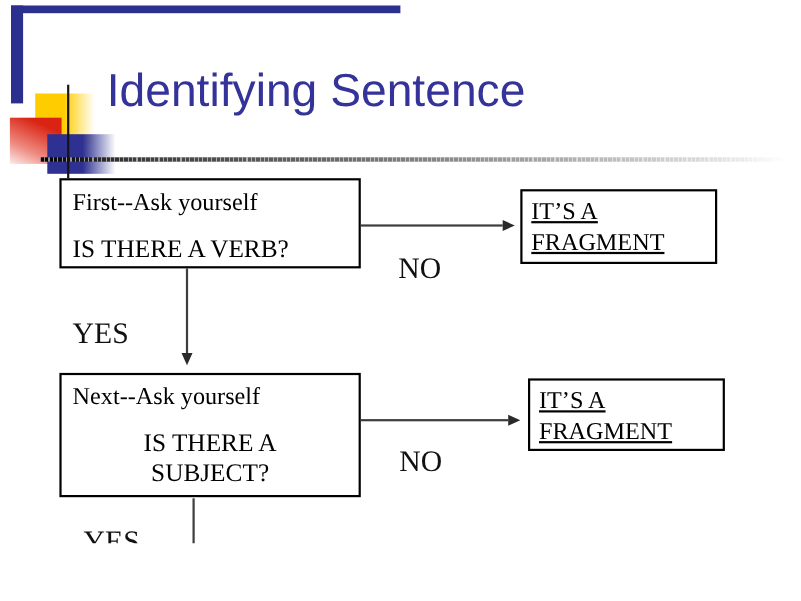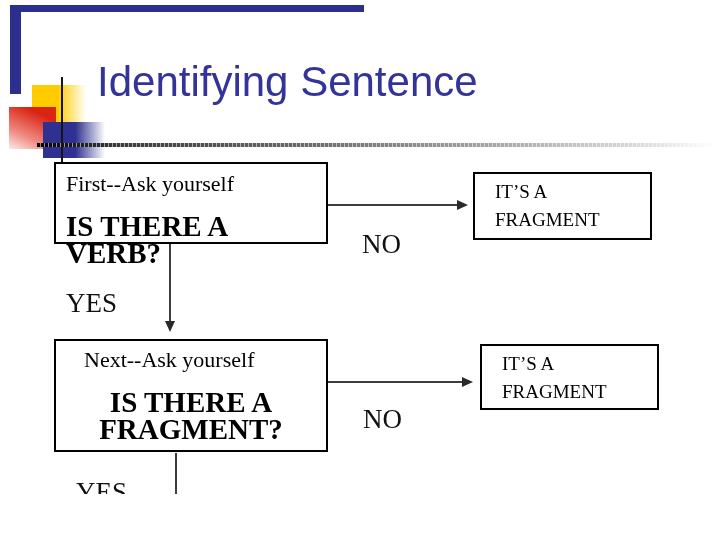--- a/index.html
+++ b/index.html
@@ -70,26 +70,26 @@
 
   
   .fbox {
     position: absolute;
     border: 2px solid #000;
     background: #fff;
     box-sizing: border-box;
     z-index: 6;
   }
   .qbox1 { left: 54px; top: 162px; width: 274px; height: 82px; padding: 7px 10px; }
-  .qbox2 { left: 54px; top: 339px; width: 274px; height: 113px; padding: 6px 28px; }
-  .rbox  { width: 179px; padding: 4px 20px; font-size: 19px; line-height: 28px; }
+  .qbox2 { left: 54px; top: 339px; width: 274px; height: 113px; padding: 6px 10px; }
+  .rbox  { width: 179px; padding: 4px 8px; font-size: 22px; line-height: 28px; text-decoration: underline; }
   .rbox1 { left: 473px; top: 172px; height: 68px; }
   .rbox2 { left: 480px; top: 344px; height: 66px; }
   .fbox .prompt { font-size: 22px; }
-  .fbox .question { font-size: 29px; font-weight: bold; margin-top: 16px; line-height: 27px; }
+  .fbox .question { font-size: 23px; font-weight: normal; margin-top: 16px; line-height: 27px; }
   .fbox .qline { display: block; text-align: center; }
   .rbox .rline { display: block; }
 
   
   .arrow { position: absolute; z-index: 6; }
   .arrow-h { display: flex; align-items: center; }
   .arrow-h .shaft { height: 2px; background: #3d3d3d; flex: 1; }
   .arrow-h .head {
     width: 0; height: 0;
     border-left: 11px solid #2a2a2a;
@@ -156,21 +156,21 @@
   <div class="arrow arrow-v arrow2">
     <div class="shaft"></div>
     <div class="head"></div>
   </div>
   <div class="branch-label yes1">YES</div>
 
   <div class="fbox qbox2">
     <div class="prompt">Next--Ask yourself</div>
     <div class="question">
       <span class="qline">IS THERE A</span>
-      <span class="qline">FRAGMENT?</span>
+      <span class="qline">SUBJECT?</span>
     </div>
   </div>
 
   <div class="arrow arrow-h arrow3">
     <div class="shaft"></div>
     <div class="head"></div>
   </div>
   <div class="branch-label no2">NO</div>
   <div class="fbox rbox rbox2">
     <span class="rline">IT’S A</span>

